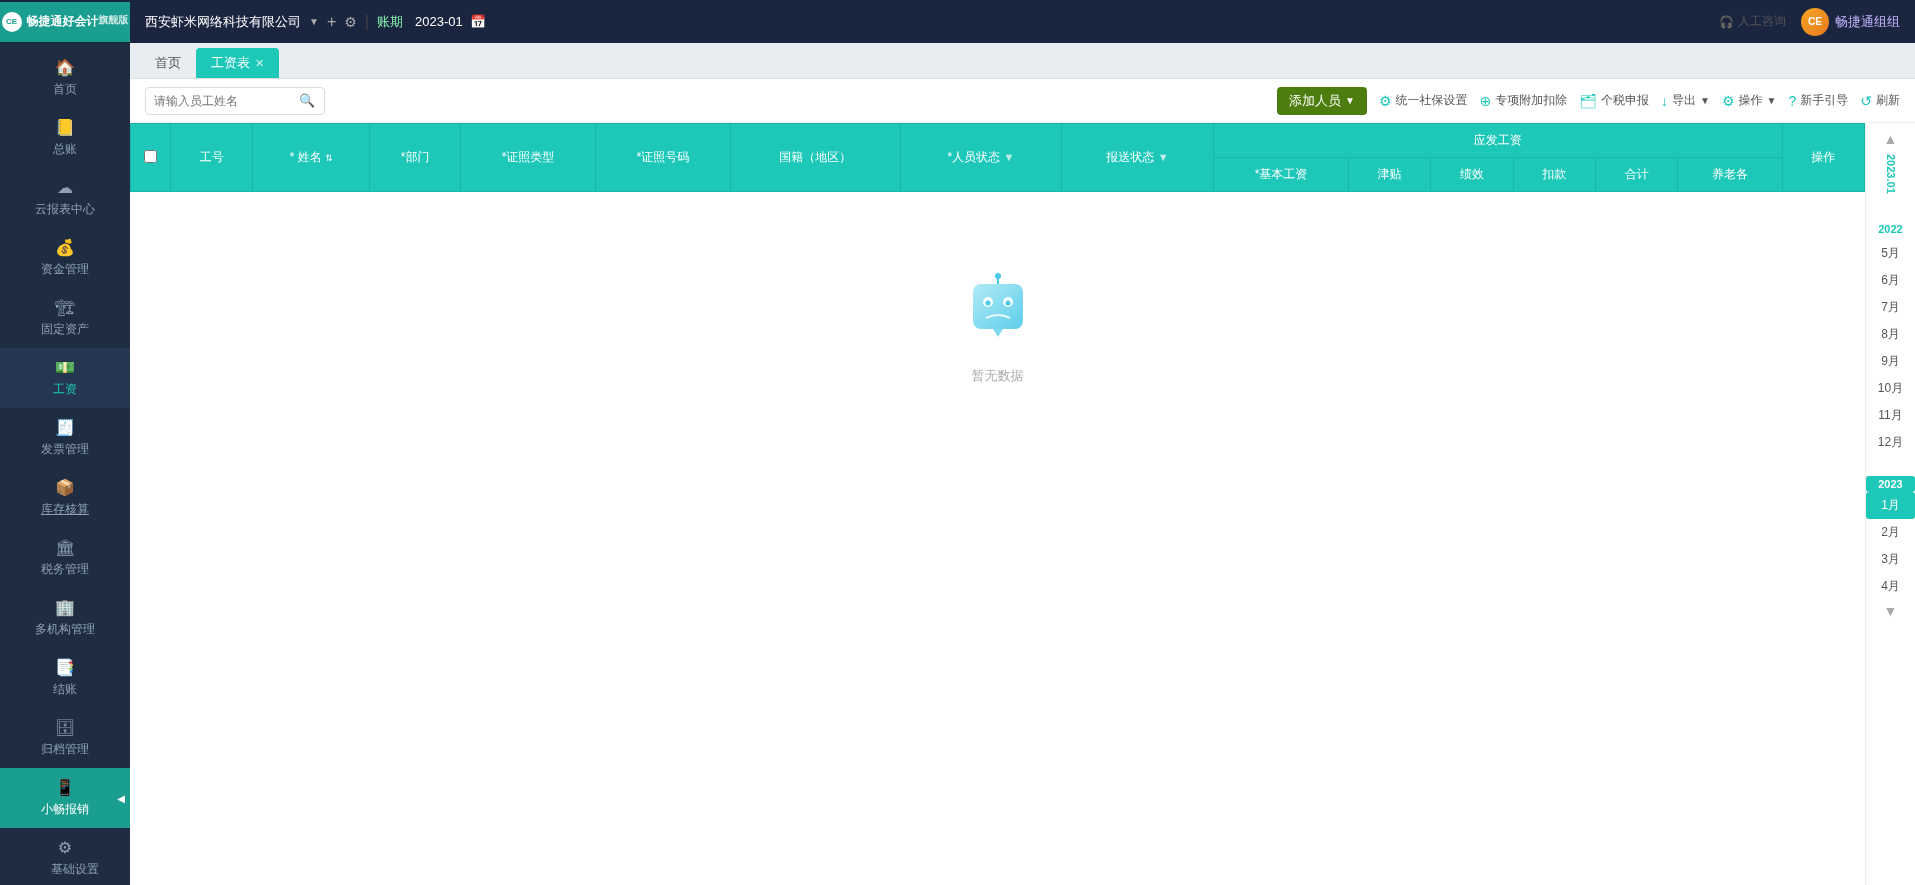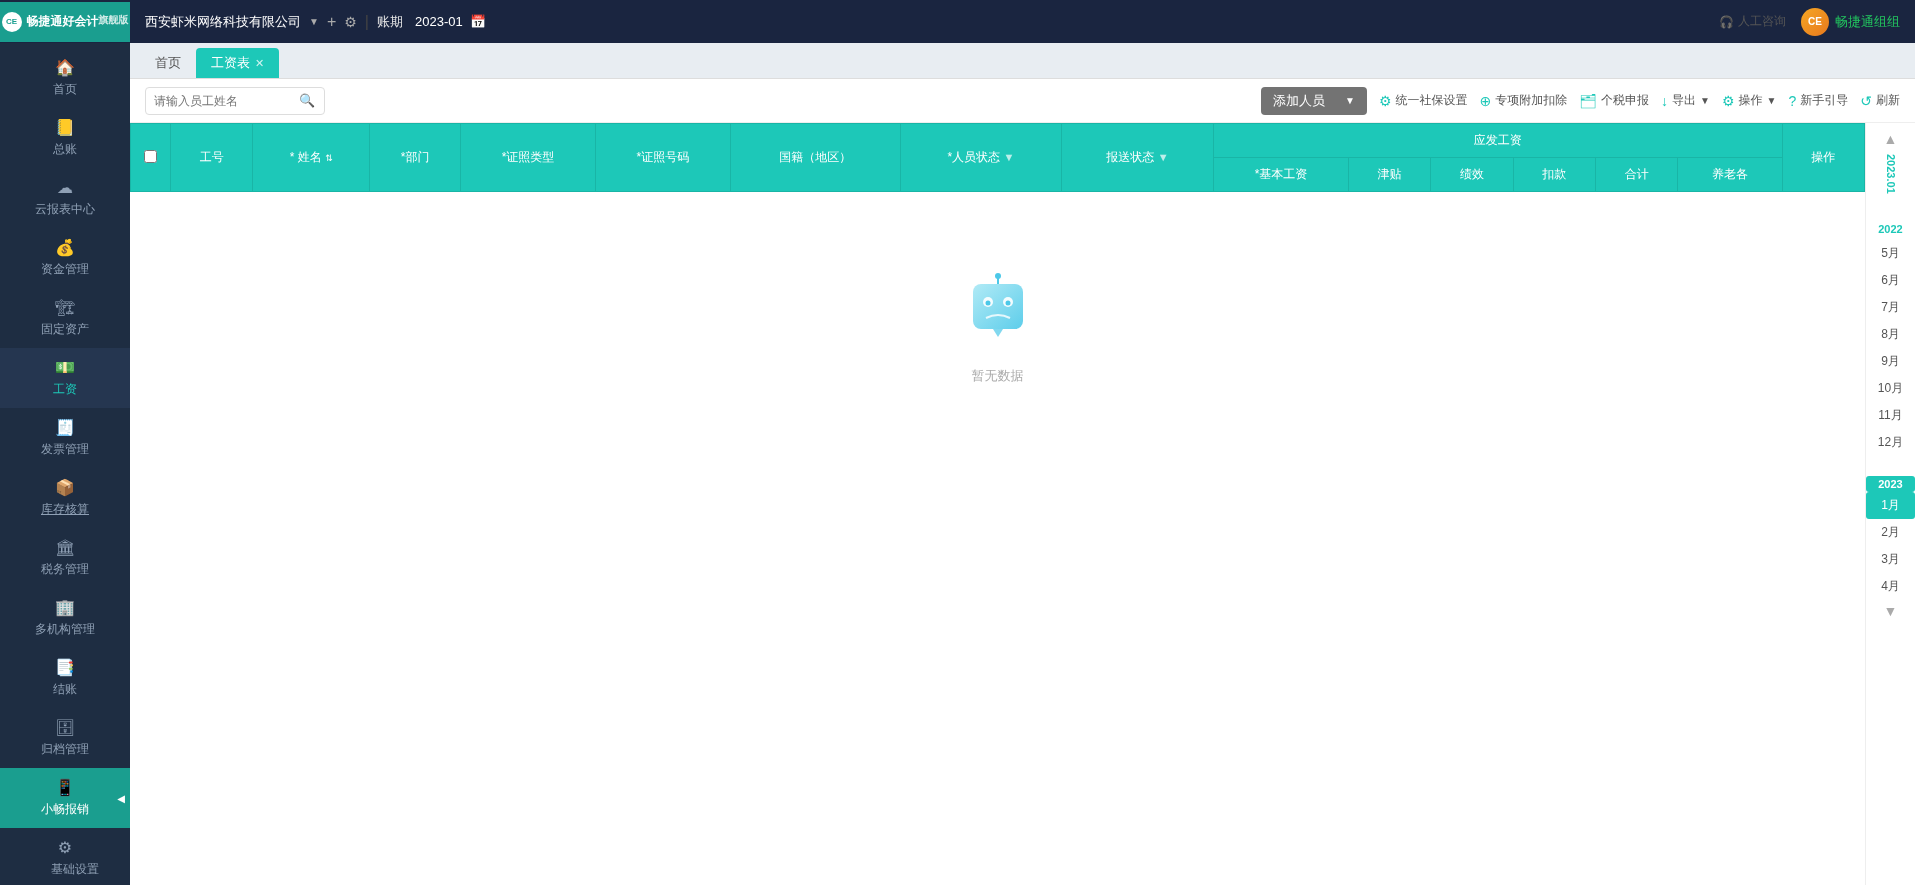--- a/index.html
+++ b/index.html
@@ -167,30 +167,30 @@
       background: transparent;
     }
     .search-icon { color: #aaa; font-size: 13px; }
     .toolbar-right {
       margin-left: auto;
       display: flex;
       align-items: center;
       gap: 12px;
     }
     .btn-add-person {
-      background: #737373;
+      background: #4d7c0f;
       color: white;
       border: none;
       border-radius: 4px;
       padding: 5px 12px;
       font-size: 13px;
       cursor: pointer;
       display: flex;
       align-items: center;
-      gap: 20px;
+      gap: 4px;
     }
     .btn-add-person .caret { font-size: 10px; }
     .toolbar-action {
       display: flex;
       align-items: center;
       gap: 4px;
       font-size: 12px;
       color: #555;
       cursor: pointer;
     }
@@ -297,35 +297,35 @@
       <span style="font-size:10px;opacity:0.8;">旗舰版</span>
     </div>
   </div>
 
   <div class="company-area">
     <span>西安虾米网络科技有限公司</span>
     <span class="chevron-down">▼</span>
     <span style="color:#aaa;font-size:16px;cursor:pointer;">+</span>
     <span style="color:#aaa;font-size:14px;cursor:pointer;">⚙</span>
     <span class="top-bar-divider">|</span>
-    <span style="color:#e5e5e5;">账期</span>
+    <span style="color:#86efac;">账期</span>
     <span style="color:white;margin-left:4px;">2023-01</span>
     <span style="color:#aaa;cursor:pointer;font-size:13px;">📅</span>
   </div>
 
   <div class="top-bar-right">
     <div class="toolbar-action">
       <span style="color:#1dc8b8;">🎧</span>
       <span>人工咨询</span>
     </div>
     <div class="avatar-area">
       <div class="avatar-circle">
         <span>CE</span>
       </div>
-      <span style="color:#22c55e;font-size:13px;">畅捷通组组</span>
+      <span style="color:#c4b5fd;font-size:13px;">畅捷通组组</span>
     </div>
   </div>
 </div>
 
 <div class="main-layout">
 
   <div class="sidebar">
     <div class="sidebar-item">
       <span class="sidebar-icon">🏠</span>
       <span style="font-size:12px;">首页</span>

